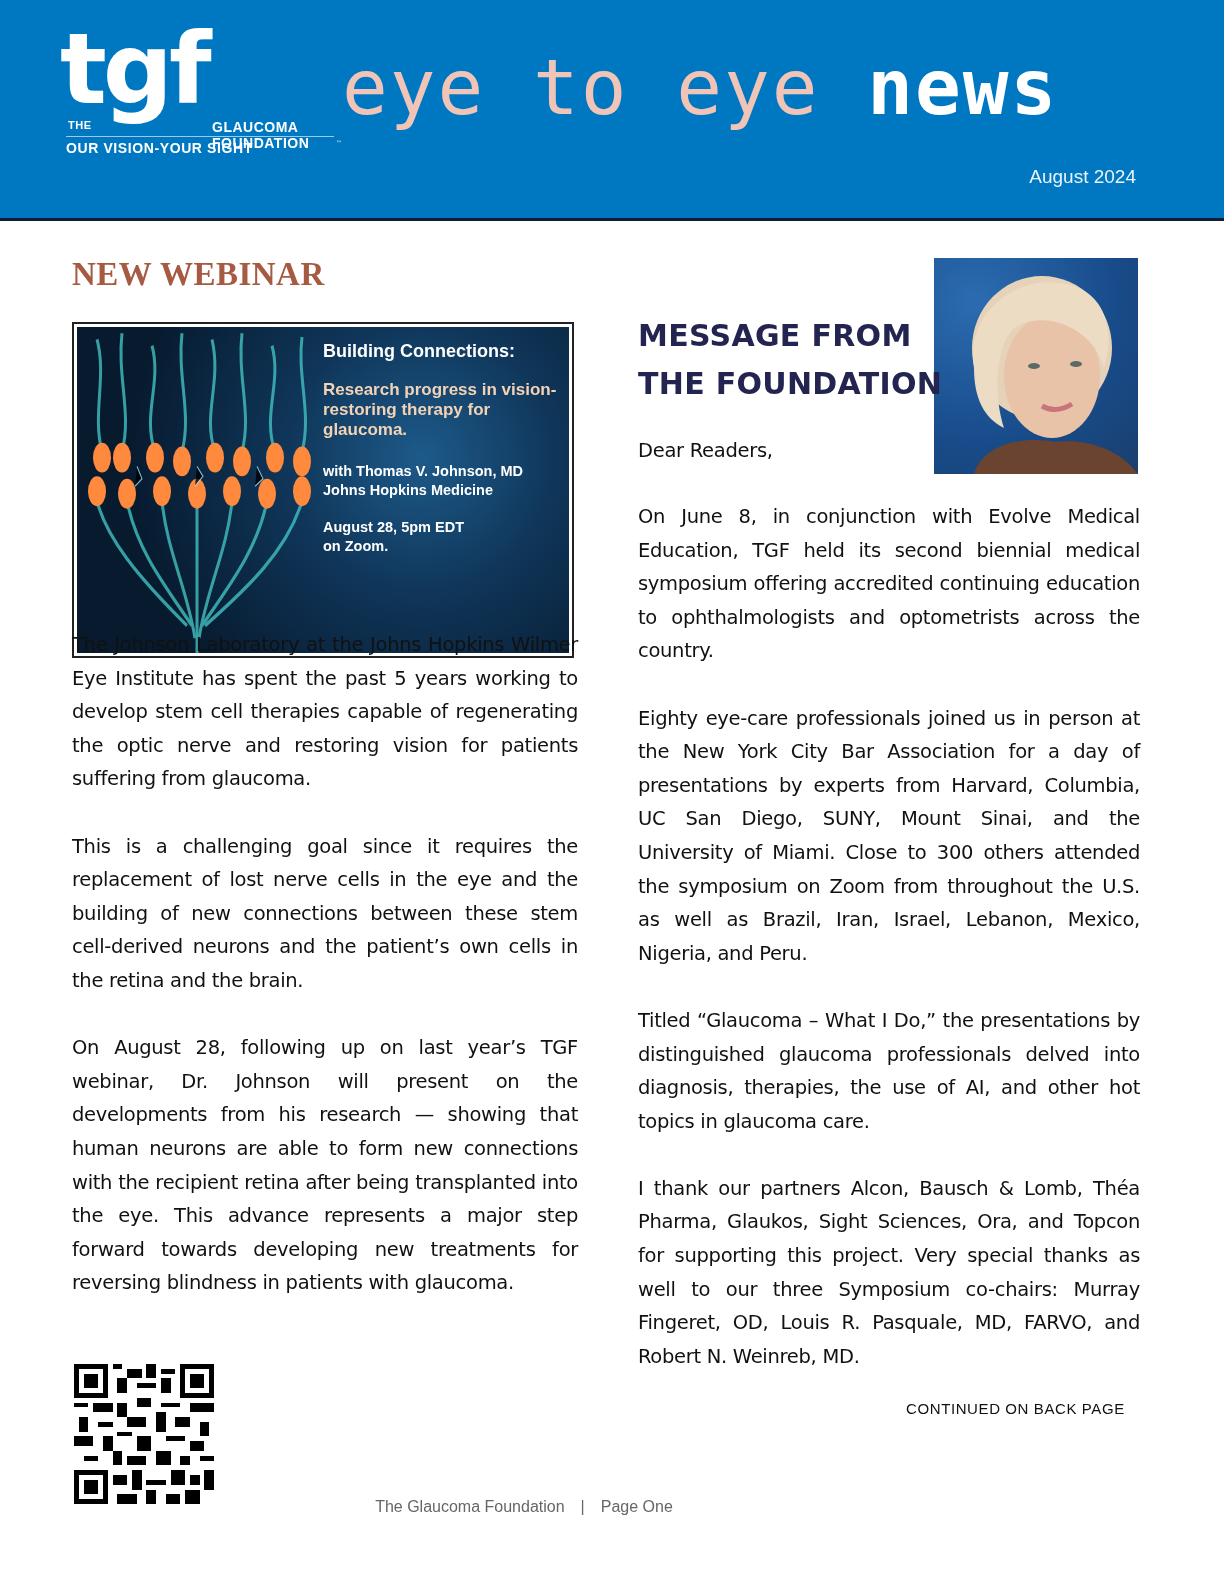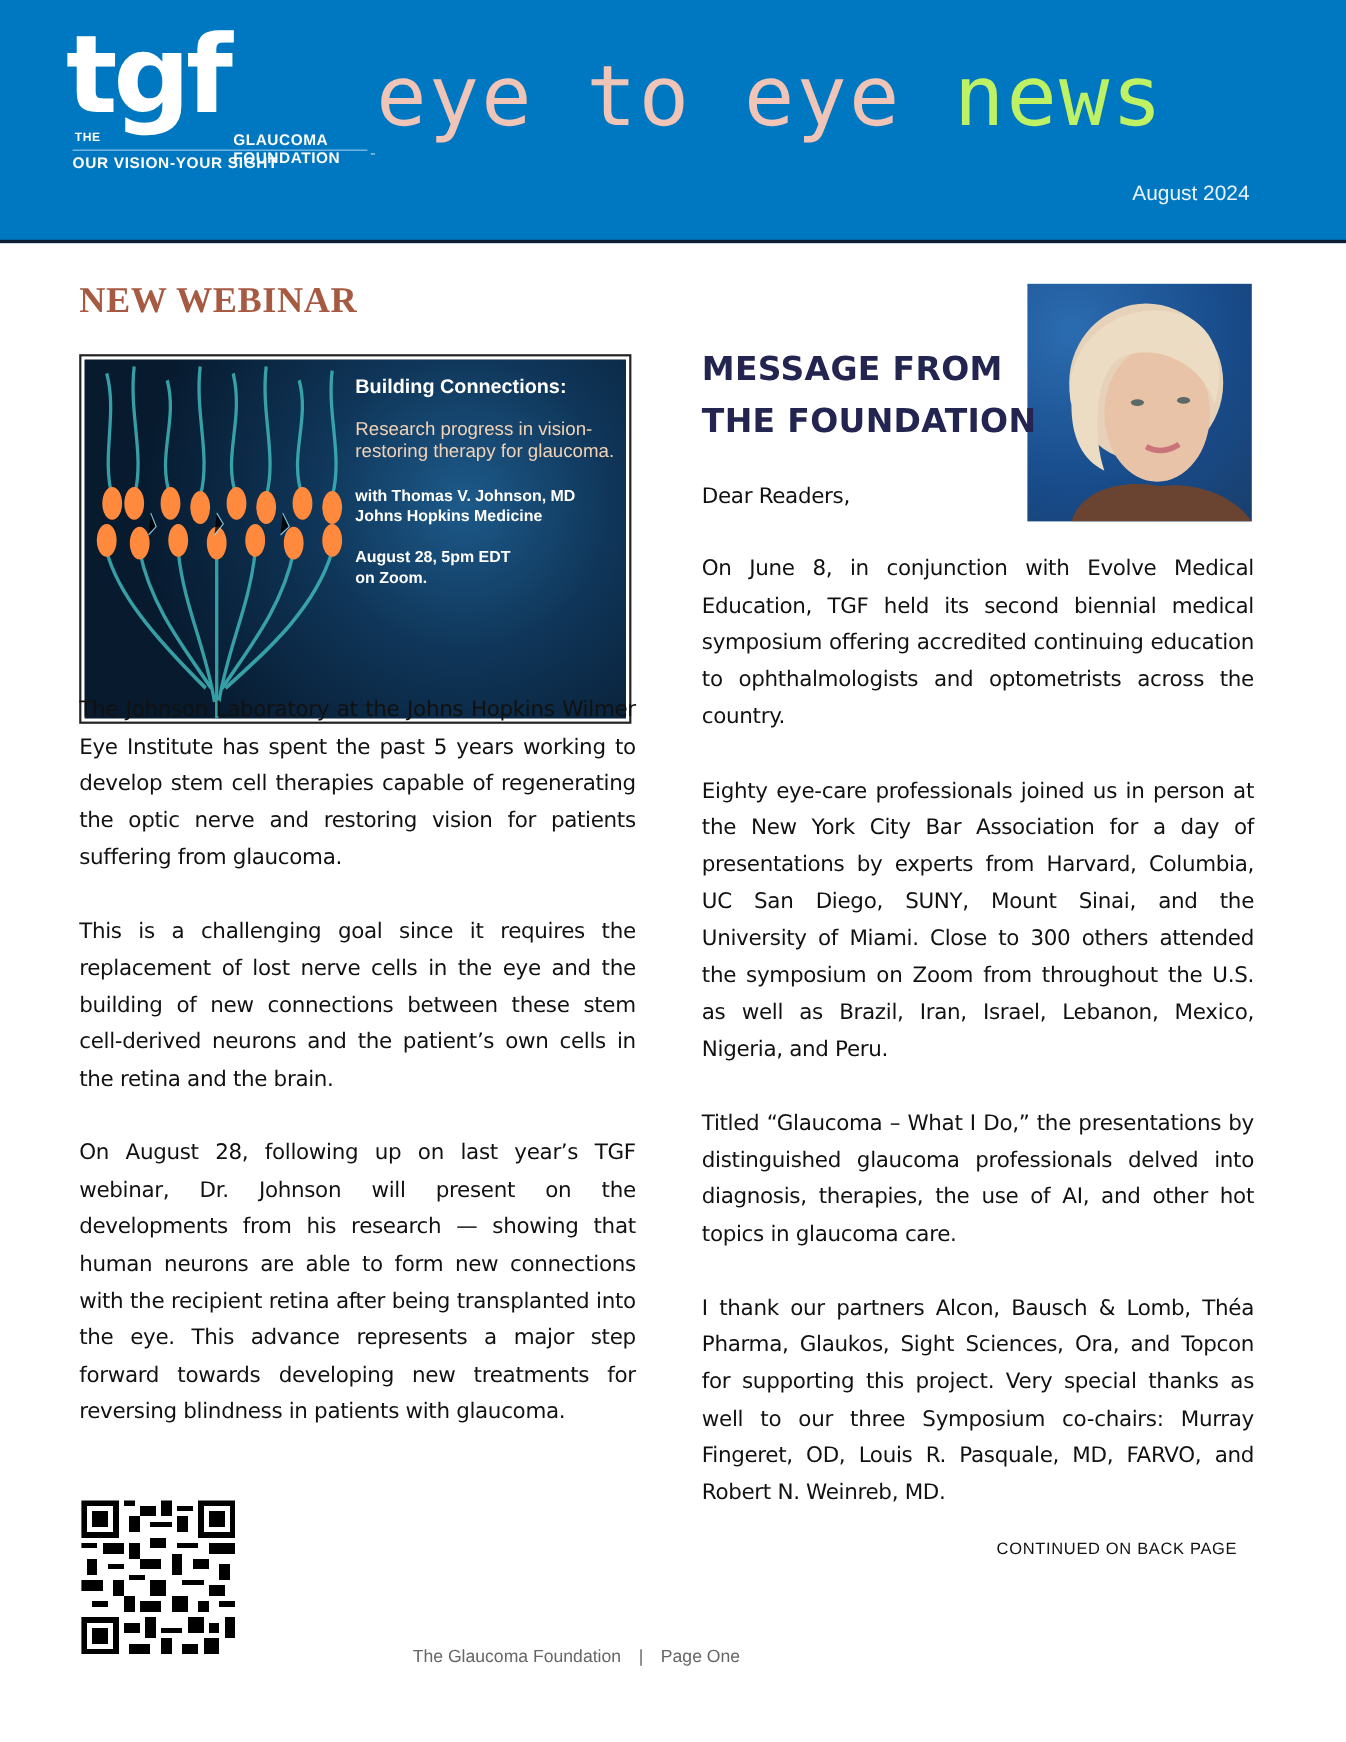--- a/index.html
+++ b/index.html
@@ -7,32 +7,32 @@
   .header { position:absolute; left:0; top:0; width:1224px; height:218px; background:#0078c1; border-bottom:3px solid #0f1f33; }
   .logo { position:absolute; left:60px; top:24px; width:290px; height:140px; }
   .logo-tgf { position:absolute; left:0; top:-4px; font-family:"DejaVu Sans", sans-serif; font-weight:bold; font-size:98px; color:#fff; letter-spacing:-4px; line-height:1; }
   .logo-the { position:absolute; left:8px; top:95px; font-family:"Liberation Sans", sans-serif; font-weight:bold; font-size:11px; color:#fff; letter-spacing:0.5px; }
   .logo-gf { position:absolute; left:152px; top:95px; font-family:"Liberation Sans", sans-serif; font-weight:bold; font-size:14px; color:#fff; letter-spacing:0.5px; }
   .logo-line { position:absolute; left:6px; top:112px; width:268px; height:1px; background:#9cc9ec; }
   .logo-tag { position:absolute; left:6px; top:116px; font-family:"Liberation Sans", sans-serif; font-weight:bold; font-size:14px; color:#fff; letter-spacing:0.6px; }
   .logo-tm { position:absolute; left:276px; top:115px; font-size:6px; color:#fff; }
   .masthead { position:absolute; left:342px; top:50px; font-family:"DejaVu Sans Mono", monospace; font-size:76px; line-height:1; letter-spacing:2px; }
   .mast-a { color:#f0c4b7; }
-  .mast-b { color:#bef264; font-weight:normal;text-align:right; }
+  .mast-b { color:#ffffff; font-weight:bold;text-align:right; }
   .issue-date { position:absolute; right:88px; top:166px; font-family:"Liberation Sans", sans-serif; font-size:19px; color:#eaf4fb; }
 
   .col-left { position:absolute; left:72px; top:250px; width:506px; }
   .section-title-serif { font-family:"Liberation Serif", serif; font-size:33px; color:#a65a42; letter-spacing:0.5px; margin:0; line-height:48px; }
   .webinar-frame { position:absolute; left:0; top:72px; width:502px; height:336px; border:2px solid #222; background:#fff; padding:3px; box-sizing:border-box; }
   .webinar-img { position:relative; width:100%; height:100%; overflow:hidden;
     background: radial-gradient(circle at 70% 40%, #1d5a8a 0%, #0f3558 35%, #071a2e 75%), #071a2e; }
   .neuron-art { position:absolute; left:0; top:0; width:250px; height:100%; }
   .webinar-text { position:absolute; left:246px; top:14px; width:250px; font-family:"Liberation Sans", sans-serif; }
   .w-title { color:#fff; font-weight:bold; font-size:18px; margin-bottom:18px; }
-  .w-sub { color:#f3d3b6; font-size:17px; line-height:20px; margin-bottom:22px; }
+  .w-sub { color:#f3d3b6; font-size:17px; line-height:20px; margin-bottom:22px;font-weight:bold; }
   .w-with { color:#fff; font-weight:bold; font-size:14.5px; line-height:19px; margin-bottom:18px; }
   .w-when { color:#fff; font-weight:bold; font-size:14.5px; line-height:19px; }
 
   .body-text { font-family:"DejaVu Sans", sans-serif; font-size:19.5px; line-height:33.6px; text-align:justify; color:#111; margin:0; letter-spacing:-0.3px; }
   .left-paras { position:absolute; left:0; top:378px; width:506px; }
   .left-paras p { margin:0 0 33.6px 0; }
 
   .qr { position:absolute; left:74px; top:1364px; width:140px; height:140px; }
 
   .col-right { position:absolute; left:638px; top:300px; width:502px; }

